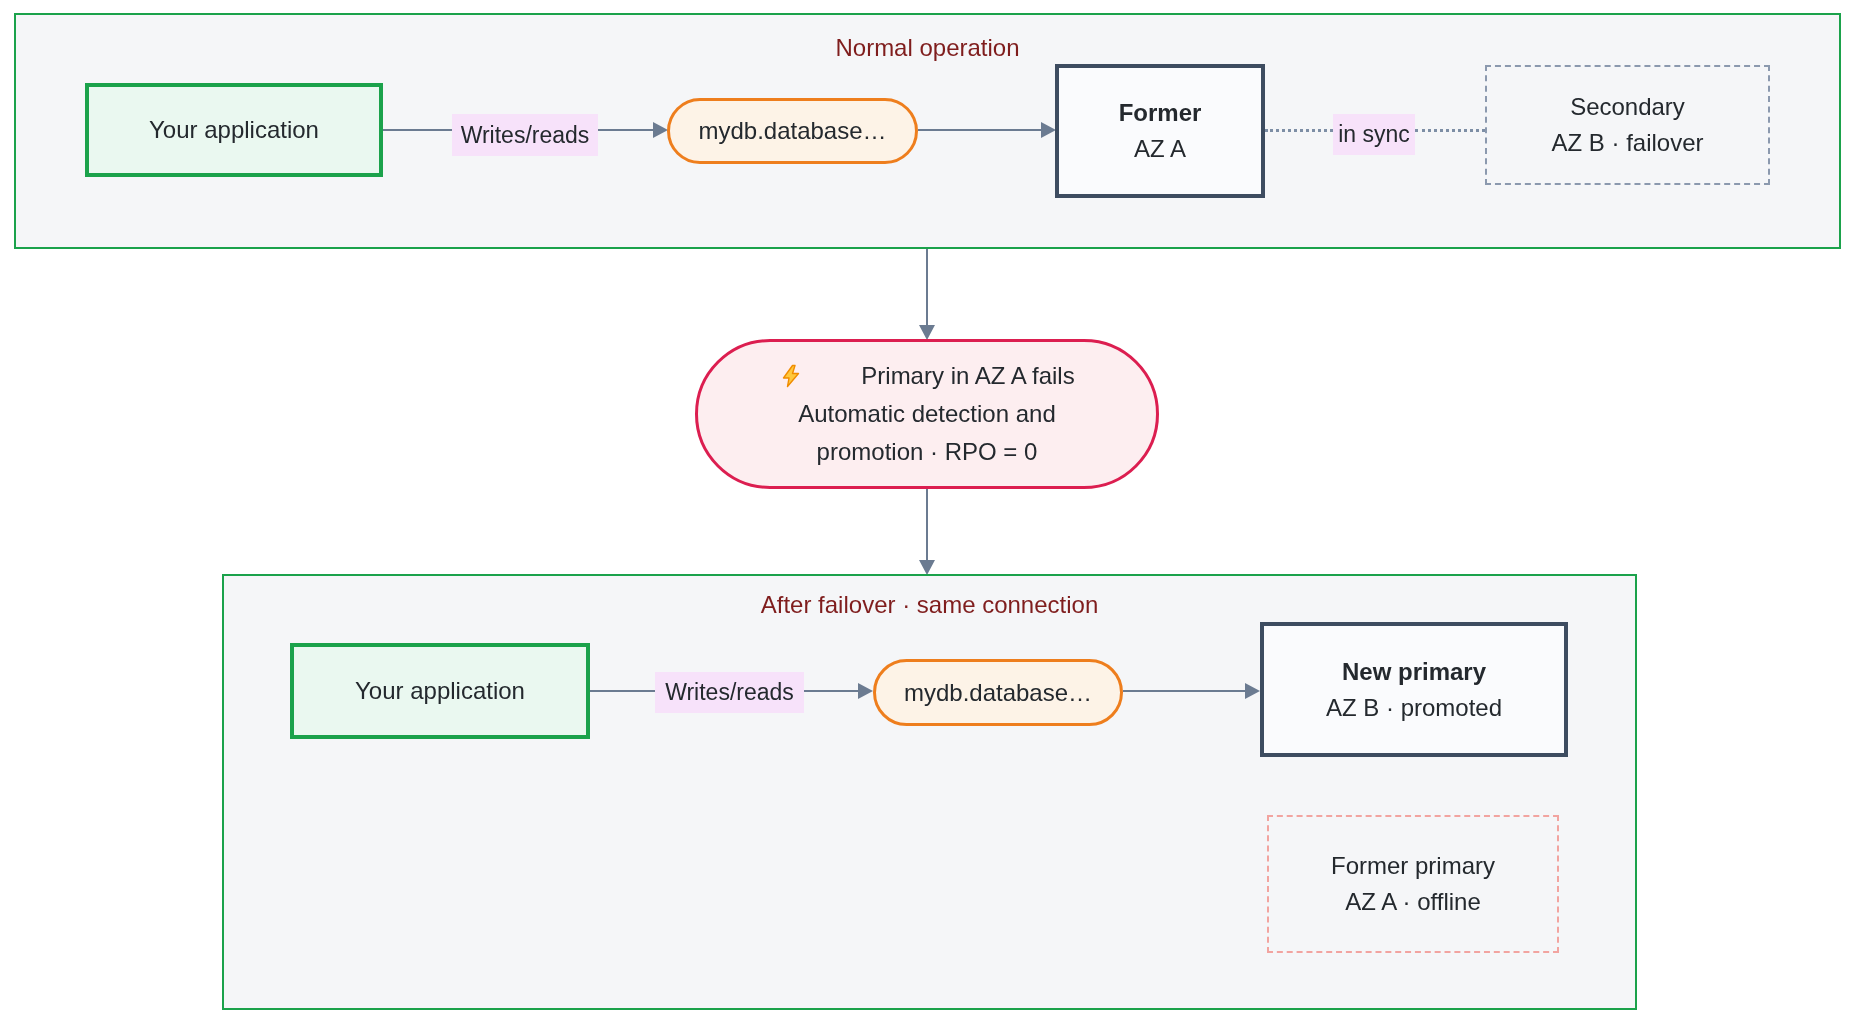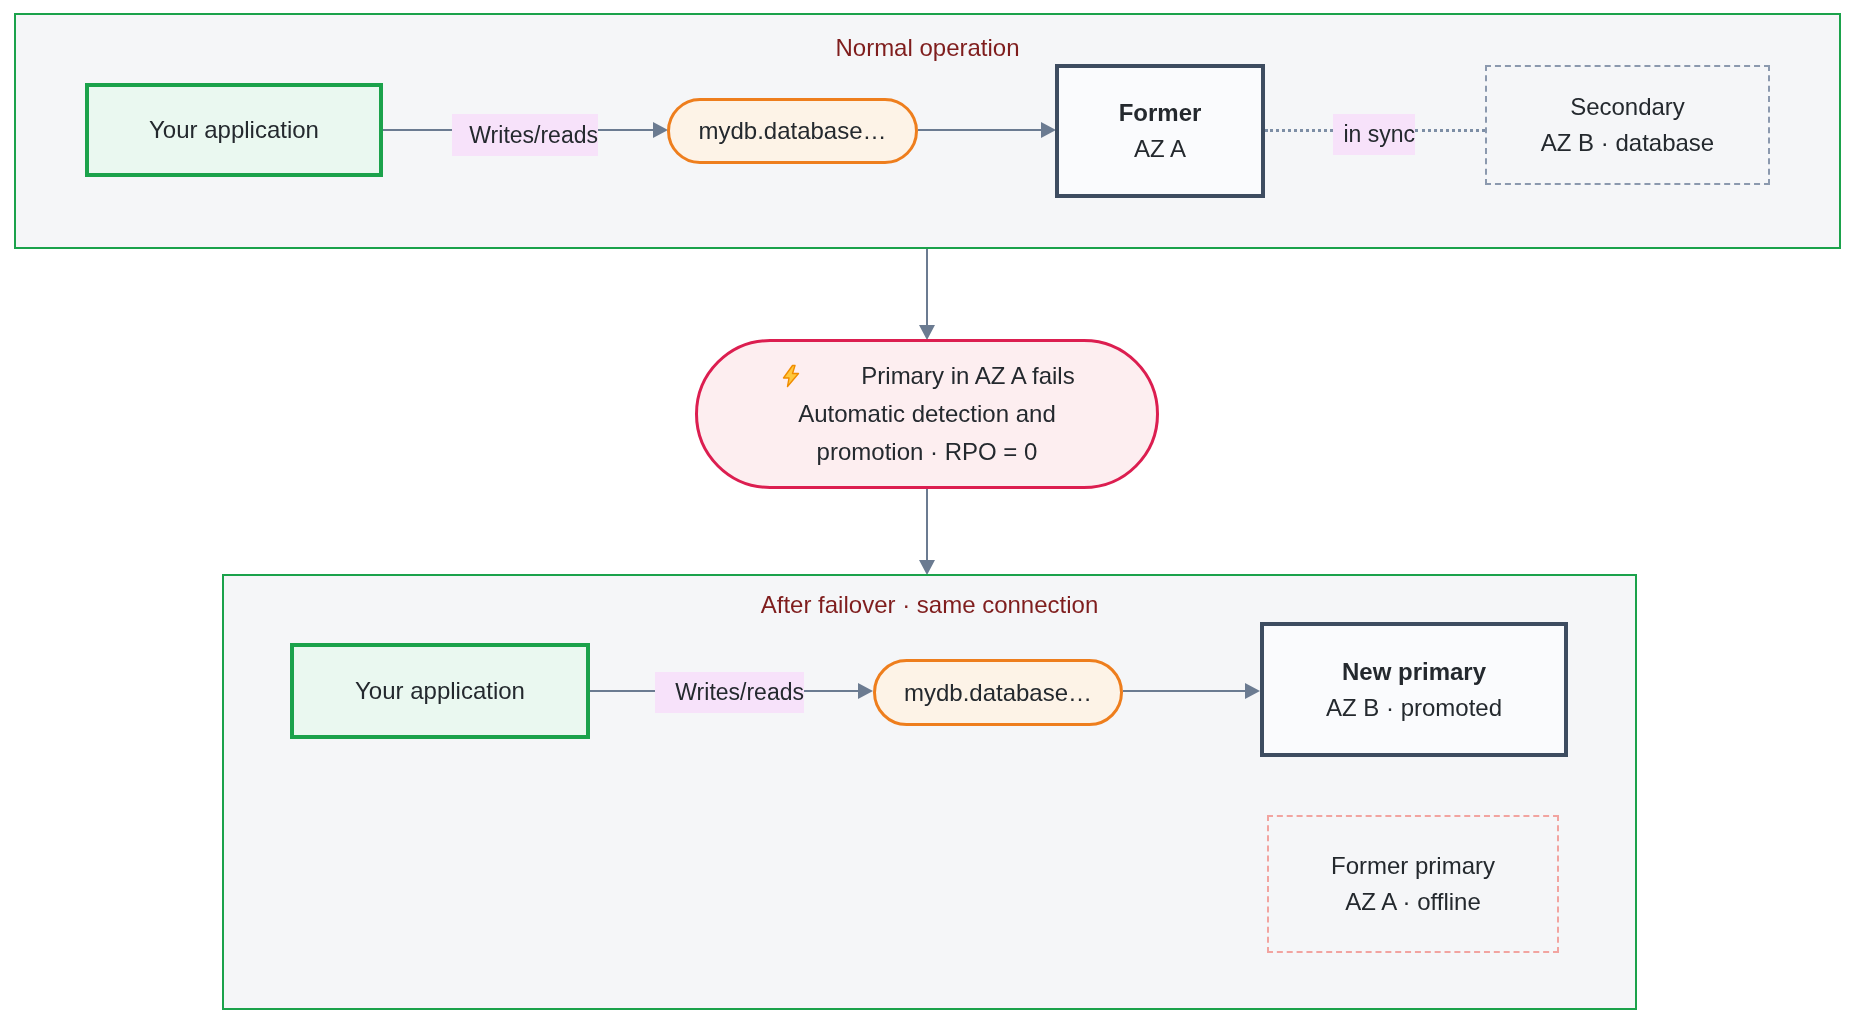--- a/index.html
+++ b/index.html
@@ -27,21 +27,21 @@
   .node-stadium{background:#fdeef0;border:3px solid #dc1e50;border-radius:78px;line-height:38px;}
   .bold{font-weight:700;}
   
   .edge-h{height:2px;background:#6b7b91;}
   .edge-v{width:2px;background:#6b7b91;}
   .edge-dotted{height:0;border-top:3px dotted #7d8ea5;background:none;}
   .arrow-r{width:0;height:0;border-top:8px solid transparent;border-bottom:8px solid transparent;border-left:15px solid #6b7b91;}
   .arrow-d{width:0;height:0;border-left:8px solid transparent;border-right:8px solid transparent;border-top:15px solid #6b7b91;}
   
   .edge-label{
-    display:flex;align-items:center;justify-content:flex-end;
+    display:flex;align-items:center;justify-content:center;
     background:#f7e2fa;font-size:23px;color:#24292e;white-space:nowrap;
   }
   .bolt{width:24px;height:24px;margin-right:14px;flex:0 0 auto;}
   .stadium-row{display:flex;align-items:center;justify-content:center;gap:44px;}
 </style>
 </head>
 <body>
 
 <div id="canvas">
 
@@ -72,21 +72,21 @@
   </div>
 
   <div class="abs edge-dotted" style="left:1265px;top:129px;width:68px;"></div>
   <div class="abs edge-label" style="left:1333px;top:114px;width:82px;height:41px;">
     <span>in sync</span>
   </div>
   <div class="abs edge-dotted" style="left:1415px;top:129px;width:70px;"></div>
 
   <div class="abs node node-dashed-gray" style="left:1485px;top:65px;width:285px;height:120px;">
     <span>Secondary</span>
-    <span>AZ B · database</span>
+    <span>AZ B · failover</span>
   </div>
 
   <div class="abs edge-v" style="left:926px;top:249px;height:77px;"></div>
   <div class="abs arrow-d" style="left:919px;top:325px;"></div>
 
   <div class="abs node node-stadium" style="left:695px;top:339px;width:464px;height:150px;">
     <div class="stadium-row">
       <svg class="bolt" viewBox="0 0 24 24">
         <path d="M13.5 1.5 L4.5 14 h5.5 L8.5 22.5 L19.5 9.5 h-6 L16 1.5 Z" fill="#ffc83d" stroke="#f08c00" stroke-width="1.4" stroke-linejoin="round"></path>
       </svg>

